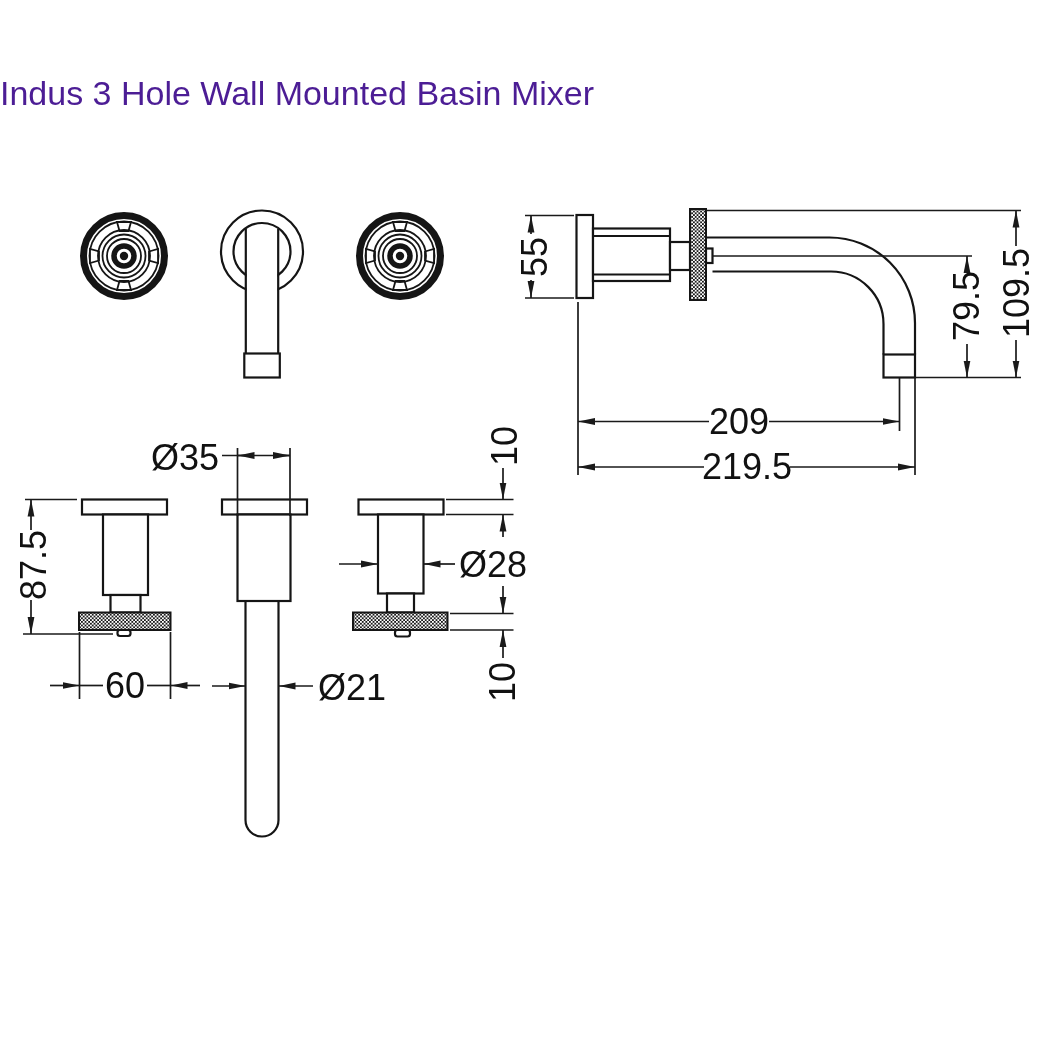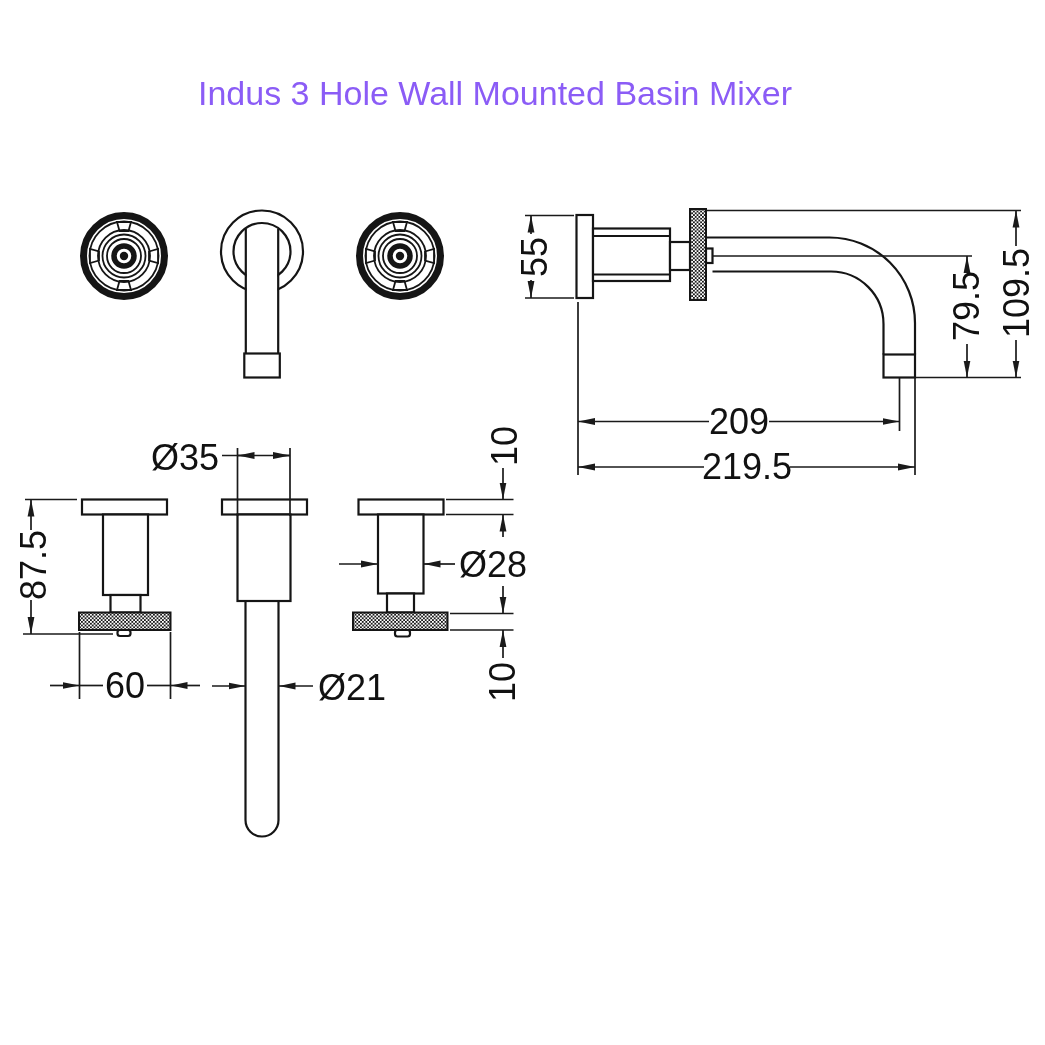--- a/index.html
+++ b/index.html
@@ -1,19 +1,19 @@
 <!DOCTYPE html>
 <html><head>
 <meta charset="utf-8">
 <style>
   html,body{margin:0;padding:0;background:#fff;}
   #canvas{position:relative;width:1045px;height:1045px;background:#ffffff;overflow:hidden;
           font-family:"Liberation Sans", sans-serif;}
-  #title{position:absolute;top:74px;left:0;width:990px;text-align:center;
-         font-size:34px;color:#8b5cf6;letter-spacing:0px;}
+  #title{position:absolute;top:74px;left:0;width:990px;
+         font-size:34px;color:#4c1d95;letter-spacing:0px;}
   svg{position:absolute;top:0;left:0;}
   .ln{stroke:#151515;stroke-width:2.2;fill:none;}
   .fw{stroke:#151515;stroke-width:2.2;fill:#ffffff;}
   .dim{stroke:#1a1a1a;stroke-width:1.7;fill:none;}
   .arr{fill:#1a1a1a;}
   text.dim-t{font-family:"Liberation Sans",sans-serif;font-size:36px;fill:#111;}
   .tire{stroke:#151515;stroke-width:7;fill:none;}
   .hubring{stroke:#151515;stroke-width:1.8;fill:none;}
   .hubthick{stroke:#151515;stroke-width:5.5;fill:none;}
   .spoke{stroke:#151515;stroke-width:1.8;fill:#ffffff;}

